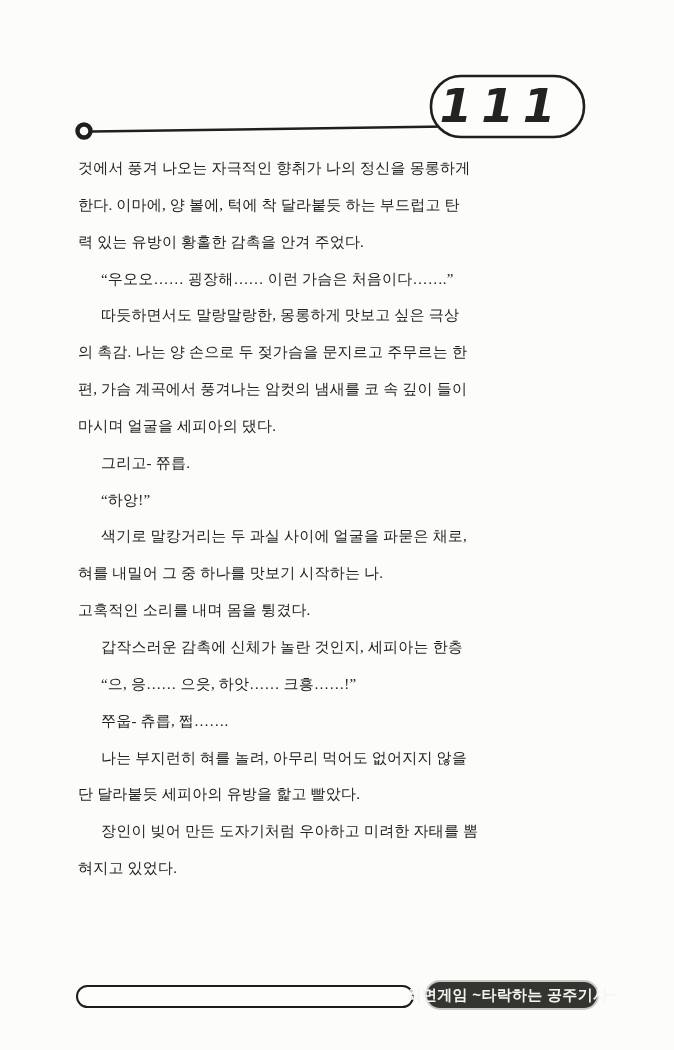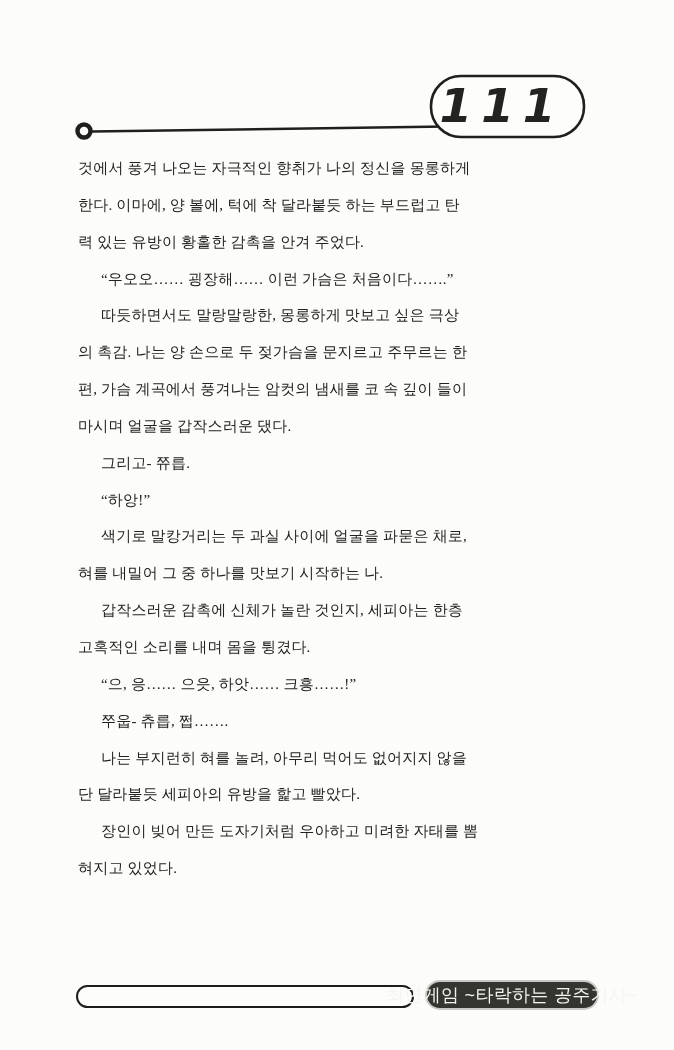--- a/index.html
+++ b/index.html
@@ -41,22 +41,22 @@
     position: absolute; left: 427px; top: 4px;
     width: 170px; height: 26px;
     background: #343431;
     border-radius: 13px;
     box-shadow: 0 0 0 2px #c9c9c4;
     display: flex; align-items: center; justify-content: center;
   }
   .series-badge span {
     color: #f4f4f0;
     font-family: "Liberation Sans", "DejaVu Sans", sans-serif;
-    font-weight: normal;
-    font-size: 18px;
+    font-weight: bold;
+    font-size: 15px;
     letter-spacing: 0.3px;
     white-space: nowrap;
   }
 </style>
 </head>
 <body>
 
 <div class="page">
 
   <svg class="header-svg" viewBox="0 0 674 160" xmlns="http://www.w3.org/2000/svg">
@@ -67,27 +67,27 @@
   </svg>
 
   <div class="text-block">
     <div class="line">것에서 풍겨 나오는 자극적인 향취가 나의 정신을 몽롱하게</div>
     <div class="line">한다. 이마에, 양 볼에, 턱에 착 달라붙듯 하는 부드럽고 탄</div>
     <div class="line">력 있는 유방이 황홀한 감촉을 안겨 주었다.</div>
     <div class="line indented">“우오오…… 굉장해…… 이런 가슴은 처음이다…….”</div>
     <div class="line indented">따듯하면서도 말랑말랑한, 몽롱하게 맛보고 싶은 극상</div>
     <div class="line">의 촉감. 나는 양 손으로 두 젖가슴을 문지르고 주무르는 한</div>
     <div class="line">편, 가슴 계곡에서 풍겨나는 암컷의 냄새를 코 속 깊이 들이</div>
-    <div class="line">마시며 얼굴을 갑작스러운 댔다.</div>
+    <div class="line">마시며 얼굴을 세피아의 댔다.</div>
     <div class="line indented">그리고- 쮸릅.</div>
     <div class="line indented">“하앙!”</div>
     <div class="line indented">색기로 말캉거리는 두 과실 사이에 얼굴을 파묻은 채로,</div>
     <div class="line">혀를 내밀어 그 중 하나를 맛보기 시작하는 나.</div>
+    <div class="line">고혹적인 소리를 내며 몸을 튕겼다.</div>
     <div class="line indented">갑작스러운 감촉에 신체가 놀란 것인지, 세피아는 한층</div>
-    <div class="line">고혹적인 소리를 내며 몸을 튕겼다.</div>
     <div class="line indented">“으, 응…… 으읏, 하앗…… 크흥……!”</div>
     <div class="line indented">쭈웁- 츄릅, 쩝…….</div>
     <div class="line indented">나는 부지런히 혀를 놀려, 아무리 먹어도 없어지지 않을</div>
     <div class="line">단 달라붙듯 세피아의 유방을 핥고 빨았다.</div>
     <div class="line indented">장인이 빚어 만든 도자기처럼 우아하고 미려한 자태를 뽐</div>
     <div class="line">혀지고 있었다.</div>
   </div>
 
   <div class="footer">
     <div class="footer-rule-pill"></div>

